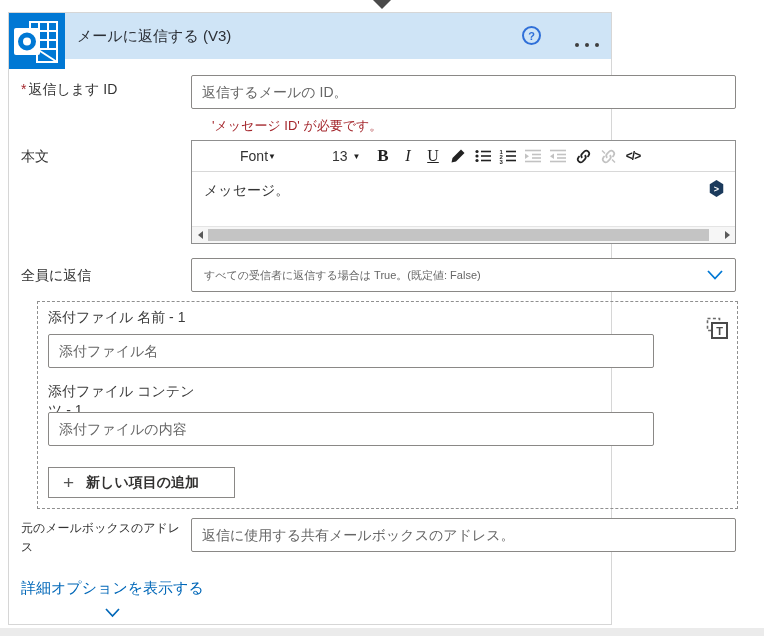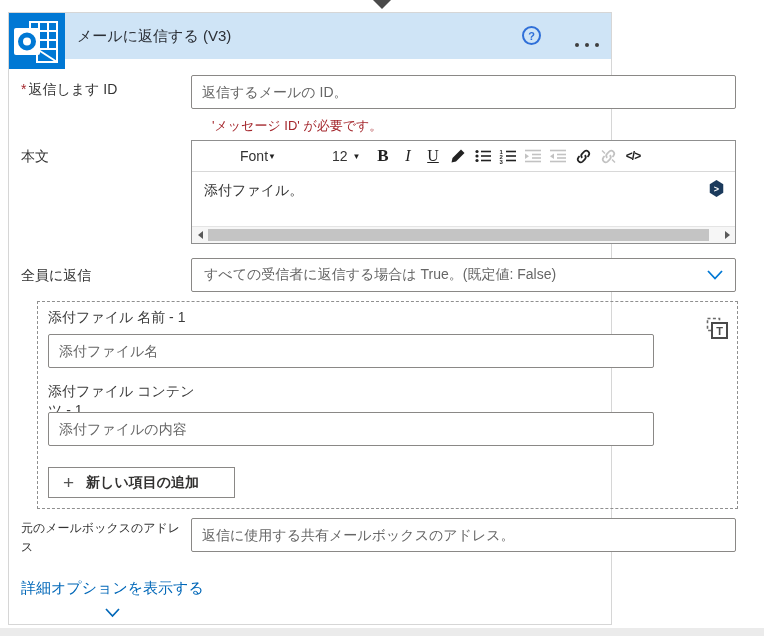--- a/index.html
+++ b/index.html
@@ -60,21 +60,21 @@
     border-top:1px solid #e4e4e4; display:flex; align-items:center; }
   .sb-arrow { width:16px; height:17px; display:flex; align-items:center; justify-content:center; cursor:pointer; }
   .sb-arrow i { width:0; height:0; border-top:4px solid transparent; border-bottom:4px solid transparent; }
   .sb-left i { border-right:5px solid #5a5a5a; }
   .sb-right i { border-left:5px solid #5a5a5a; }
   .sb-thumb { height:12px; background:#c4c4c4; flex:1; margin-right:10px; cursor:grab; }
 
   
   .dropdown { position:absolute; left:182px; top:245px; width:545px; height:34px; border:1px solid #8a8886;
     border-radius:2px; background:#fff; display:flex; align-items:center; padding:0 12px; cursor:pointer; }
-  .dropdown .ph { flex:1; font-size:14px; color:#666; white-space:nowrap; overflow:hidden; }
+  .dropdown .ph { flex:1; font-size:11px; color:#666; white-space:nowrap; overflow:hidden; }
 
   
   .attach-box { position:absolute; left:28px; top:288px; width:701px; height:208px;
     border:1px dashed #8f8f8f; }
   .attach-label { position:absolute; left:10px; font-size:14px; color:#3b3b3b; width:170px; }
   .attach-label.clip { width:150px; height:30px; line-height:19px; overflow:hidden; word-break:break-all; }
   .in-attach { left:10px; width:606px; }
   .array-toggle { position:absolute; right:8px; top:15px; cursor:pointer; }
   .add-item-btn { position:absolute; left:10px; top:165px; width:187px; height:31px; background:#fff;
     border:1px solid #8a8886; display:flex; align-items:center; padding:0 14px; gap:12px; cursor:pointer; }
@@ -130,21 +130,21 @@
     <div class="error-text">'メッセージ ID' が必要です。</div>
 
     <div class="label" style="left:12px; top:135px;">本文</div>
     <div class="editor">
       <div class="rte-toolbar">
         <div class="font-select">
           <span>Font</span>
           <span class="dd-arrow">▼</span>
         </div>
         <div class="size-select">
-          <span>12</span>
+          <span>13</span>
           <span class="dd-arrow">▼</span>
         </div>
         <div class="tb-btn first">
             <span class="glyph-b">B</span>
           </div>
         <div class="tb-btn">
             <span class="glyph-i">I</span>
           </div>
         <div class="tb-btn">
             <span class="glyph-u">U</span>
@@ -212,21 +212,21 @@
             <path d="M9.8 7.2 a3 3 0 0 1 0 4.2 l-2.2 2.2 a3 3 0 0 1 -4.2-4.2 l1.2-1.2" stroke="#c2c2c2" stroke-width="1.7"></path>
             <line x1="2" y1="2.5" x2="5" y2="5.5" stroke="#c2c2c2" stroke-width="1.4"></line>
             <line x1="12" y1="11.5" x2="15" y2="14.5" stroke="#c2c2c2" stroke-width="1.4"></line>
           </svg>
         </div>
         <div class="tb-btn">
             <span class="glyph-code">&lt;/&gt;</span>
           </div>
       </div>
       <div class="rte-content">
-        <span>添付ファイル。</span>
+        <span>メッセージ。</span>
         <span class="token-badge">&gt;</span>
       </div>
       <div class="hscroll">
         <div class="sb-arrow sb-left">
             <i></i>
           </div>
         <div class="sb-thumb"></div>
         <div class="sb-arrow sb-right">
             <i></i>
           </div>

